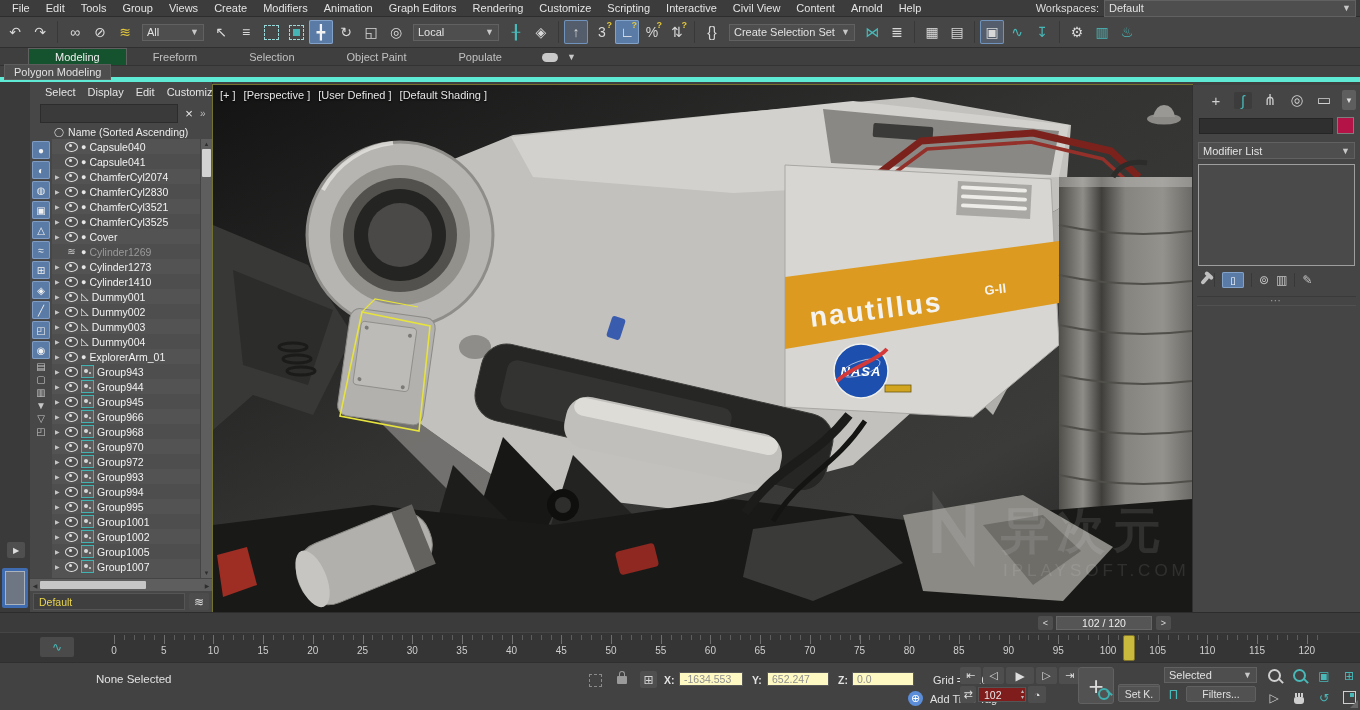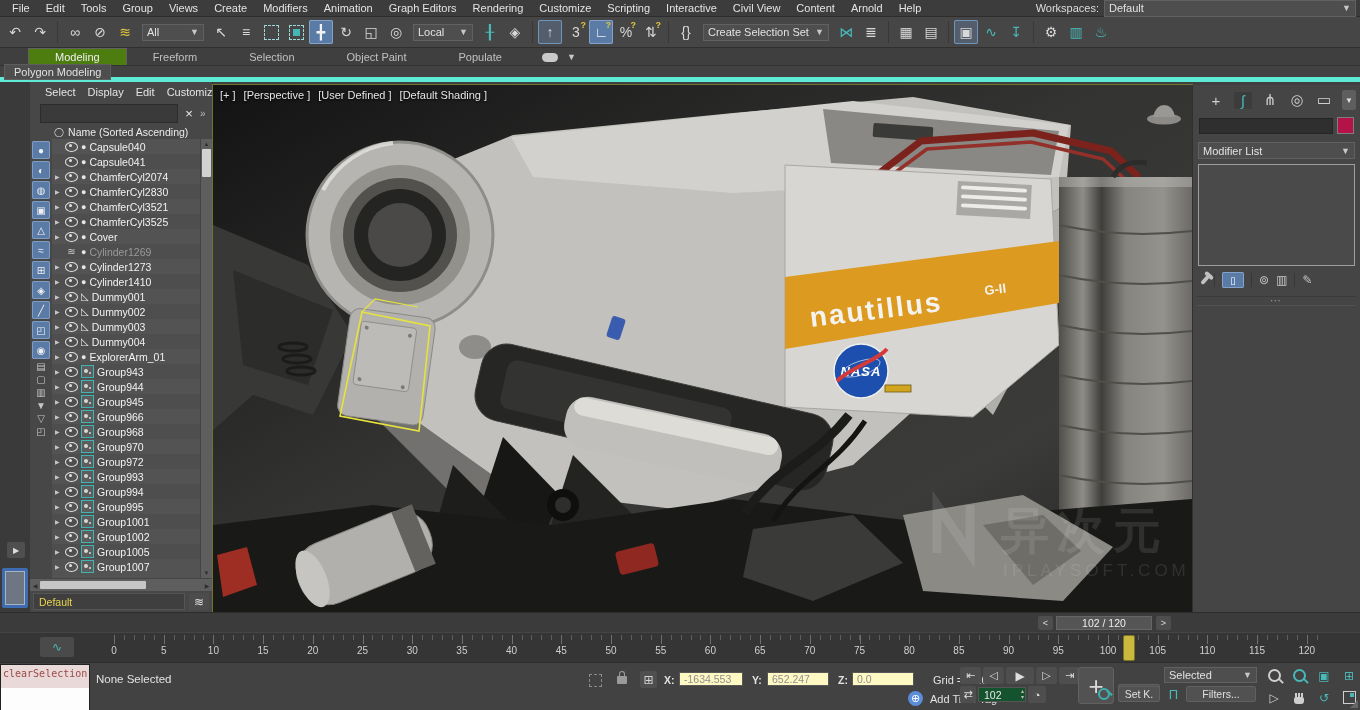--- a/index.html
+++ b/index.html
@@ -26,21 +26,21 @@
   .tbi.teal .g{color:#49b8b8;}
   .tbi.yellow .g{color:#e3c83c;}
   .tbi .badge{position:absolute;top:1px;right:2px;color:#e3c83c;font-size:9px;font-weight:bold;font-style:normal;}
   .tbi.dash .g{width:13px;height:13px;border:1px dashed #9adada;}
   .tbi.wincross .g{width:13px;height:13px;border:1px dashed #9adada;position:relative;}
   .tbi.wincross .g::after{content:'';position:absolute;left:3px;top:3px;width:7px;height:7px;background:#45b5b5;}
   
   #ribbonrow{position:absolute;left:0;top:48px;width:1360px;height:18px;background:#3f3f3f;
              border-bottom:1px solid #333;display:flex;align-items:flex-end;padding-left:28px;box-sizing:border-box;}
   .rtab{padding:2px 26px 2px;color:#c0c0c0;}
-  .rtab.active{background:#4d7c0f;color:#efefef;border:1px solid #616161;border-bottom:none;}
+  .rtab.active{background:#14532d;color:#efefef;border:1px solid #616161;border-bottom:none;}
   .ribbon-extra{display:flex;align-items:center;gap:3px;margin-left:14px;padding-bottom:3px;}
   .pillicon{width:16px;height:9px;border-radius:5px;background:#c9c9c9;display:inline-block;}
   #polybar{position:absolute;left:0;top:66px;width:1360px;height:16px;background:#424242;
            border-bottom:5px solid #5eead4;display:flex;align-items:center;padding-left:4px;box-sizing:border-box;}
   .polybtn{background:#4e4e4e;border:1px solid #5d5d5d;padding:0 9px;height:14px;display:flex;align-items:center;color:#e0e0e0;}
   
   #leftstrip{position:absolute;left:0;top:82px;width:30px;height:530px;background:#3a3a3a;}
   .vl-arrow{position:absolute;left:7px;top:460px;width:18px;height:16px;background:#4f4f4f;border-radius:2px;
             display:flex;align-items:center;justify-content:center;color:#ddd;font-size:8px;}
   .vl-thumb{position:absolute;left:2px;top:486px;width:26px;height:40px;background:#3f6cb0;border-radius:2px;padding:3px;box-sizing:border-box;}
@@ -151,21 +151,21 @@
               font-size:10.5px;display:flex;align-items:center;padding-left:4px;box-sizing:border-box;}
   #gridtext{position:absolute;left:933px;top:11px;color:#e2e2e2;font-size:11px;}
   .att-icon{position:absolute;left:908px;top:28px;width:15px;height:15px;border-radius:50%;background:#5b8dd9;
             color:#fff;display:flex;align-items:center;justify-content:center;font-size:11px;}
   #att-text{position:absolute;left:930px;top:30px;color:#e2e2e2;font-size:11px;}
   #transport{position:absolute;left:960px;top:4px;display:flex;gap:2px;}
   .pb{width:21px;height:17px;background:#4e4e4e;border-radius:2px;color:#ddd;display:flex;align-items:center;
       justify-content:center;font-size:11px;}
   .pb.play{width:28px;font-size:12px;}
   #transport2{position:absolute;left:960px;top:23px;display:flex;gap:2px;align-items:center;}
-  .framefield{width:48px;height:15px;background:#14532d;border:1px solid #555;color:#e8e8e8;display:flex;
+  .framefield{width:48px;height:15px;background:#7f1d1d;border:1px solid #555;color:#e8e8e8;display:flex;
               align-items:center;padding-left:5px;box-sizing:border-box;position:relative;font-size:10.5px;}
   .spin{position:absolute;right:1px;top:0;display:flex;flex-direction:column;line-height:6px;font-size:6px;color:#bbb;}
   #bigkey{position:absolute;left:1078px;top:4px;width:36px;height:37px;background:#525252;border:1px solid #616161;
           border-radius:3px;display:flex;align-items:center;justify-content:center;box-sizing:border-box;position:absolute;}
   #bigkey .plus{font-size:26px;color:#dadada;line-height:1;}
   .keymark{position:absolute;right:3px;bottom:3px;width:8px;height:8px;border:2px solid #3fb0b0;border-radius:50%;}
   .keymark::after{content:'';position:absolute;left:6px;top:2px;width:7px;height:2px;background:#3fb0b0;transform:rotate(40deg);}
   .sb-btn{position:absolute;height:16px;background:#515151;border:1px solid #606060;border-radius:2px;color:#e0e0e0;
           display:flex;align-items:center;justify-content:center;font-size:10.5px;box-sizing:border-box;}
   #dd-keyfilter{position:absolute;left:1164px;top:4px;width:93px;height:16px;}
@@ -261,21 +261,21 @@
       <span class="tbi">
         <i class="g">↻</i>
       </span>
       <span class="tbi">
         <i class="g">◱</i>
       </span>
       <span class="tbi">
         <i class="g">◎</i>
       </span>
     </span>
-  <span class="dd" style="width:60px;margin:0 3px;">
+  <span class="dd" style="width:86px;margin:0 3px;">
     <span>Local</span>
     <span class="ddarr">▼</span>
   </span>
   <span class="tbgroup">
       <span class="tbi teal">
         <i class="g">╂</i>
       </span>
       <span class="tbi">
         <i class="g">◈</i>
       </span>
@@ -829,24 +829,20 @@
       <span class="tick-label" style="left: 958.3px;">95</span>
       <span class="tick-label" style="left: 1008px;">100</span>
       <span class="tick-label" style="left: 1057.7px;">105</span>
       <span class="tick-label" style="left: 1107.4px;">110</span>
       <span class="tick-label" style="left: 1157.1px;">115</span>
       <span class="tick-label" style="left: 1206.8px;">120</span>
     </div>
 </div>
 
 <div id="statusbar">
-  <div id="listener">
-    <div class="script-line">clearSelection</div>
-    <div class="script-line2"></div>
-  </div>
   <span id="none-selected">None Selected</span>
   <span class="iso-icon"></span>
   <span class="lock-icon"></span>
   <span class="abs-toggle">⊞</span>
   <span class="coordlbl" style="left:664px;">X:</span>
   <span class="coordfield" style="left:679px;width:64px;">-1634.553</span>
   <span class="coordlbl" style="left:752px;">Y:</span>
   <span class="coordfield" style="left:767px;width:62px;">652.247</span>
   <span class="coordlbl" style="left:838px;">Z:</span>
   <span class="coordfield" style="left:852px;width:62px;">0.0</span>

